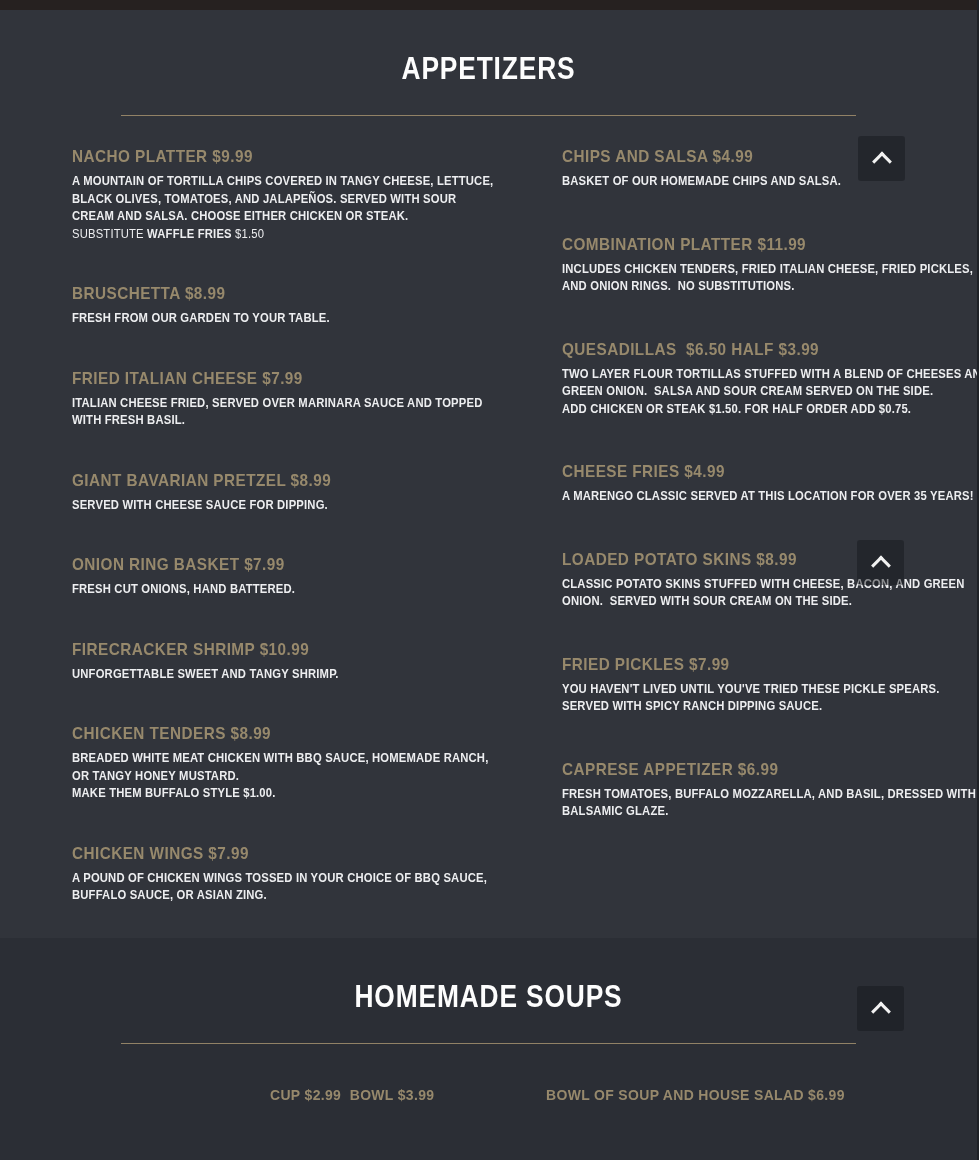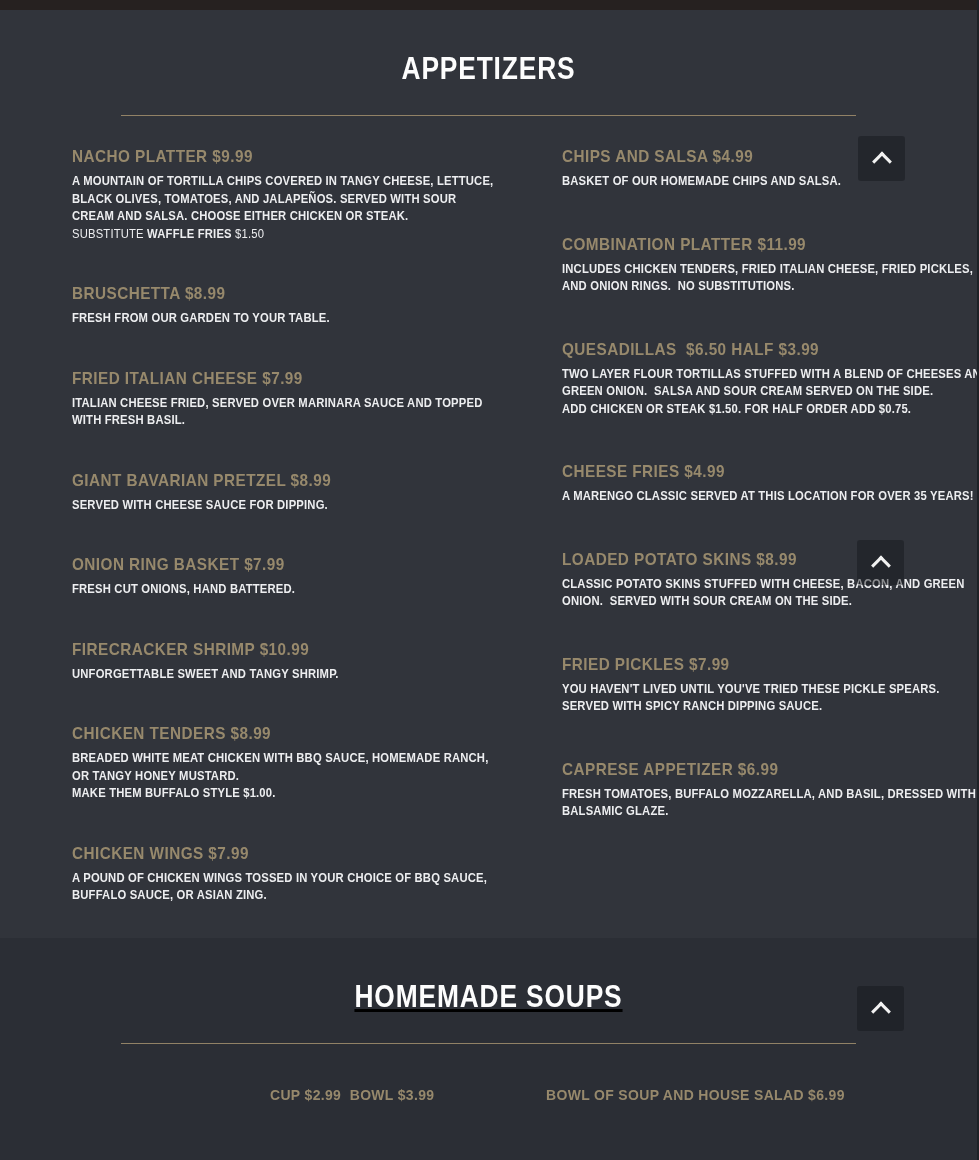--- a/index.html
+++ b/index.html
@@ -7,21 +7,21 @@
     position:relative;
     width:977px;height:1160px;
     overflow:hidden;
     font-family:"Liberation Sans", sans-serif;
     background:#6d28d9;
   }
   .topbar{height:10px;background:#262120;}
   
   .section{position:relative;}
   .section-apps{height:928px;background:#31343b;}
-  .section-soups{height:222px;background:#2b2e35;text-decoration:underline;}
+  .section-soups{height:222px;background:#2b2e35;}
   .section-title{
     margin:0;padding-top:40px;
     text-align:center;
     color:#fdfdfd;font-size:31px;font-weight:700;
     letter-spacing:1px;line-height:38px;
     transform:scaleX(.85);
   }
   .rule{width:735px;margin:27px auto 0;border:0;border-top:1px solid #a3916f;opacity:.85;}
   
   .cols{display:flex;padding:0 72px;margin-top:31px;}

